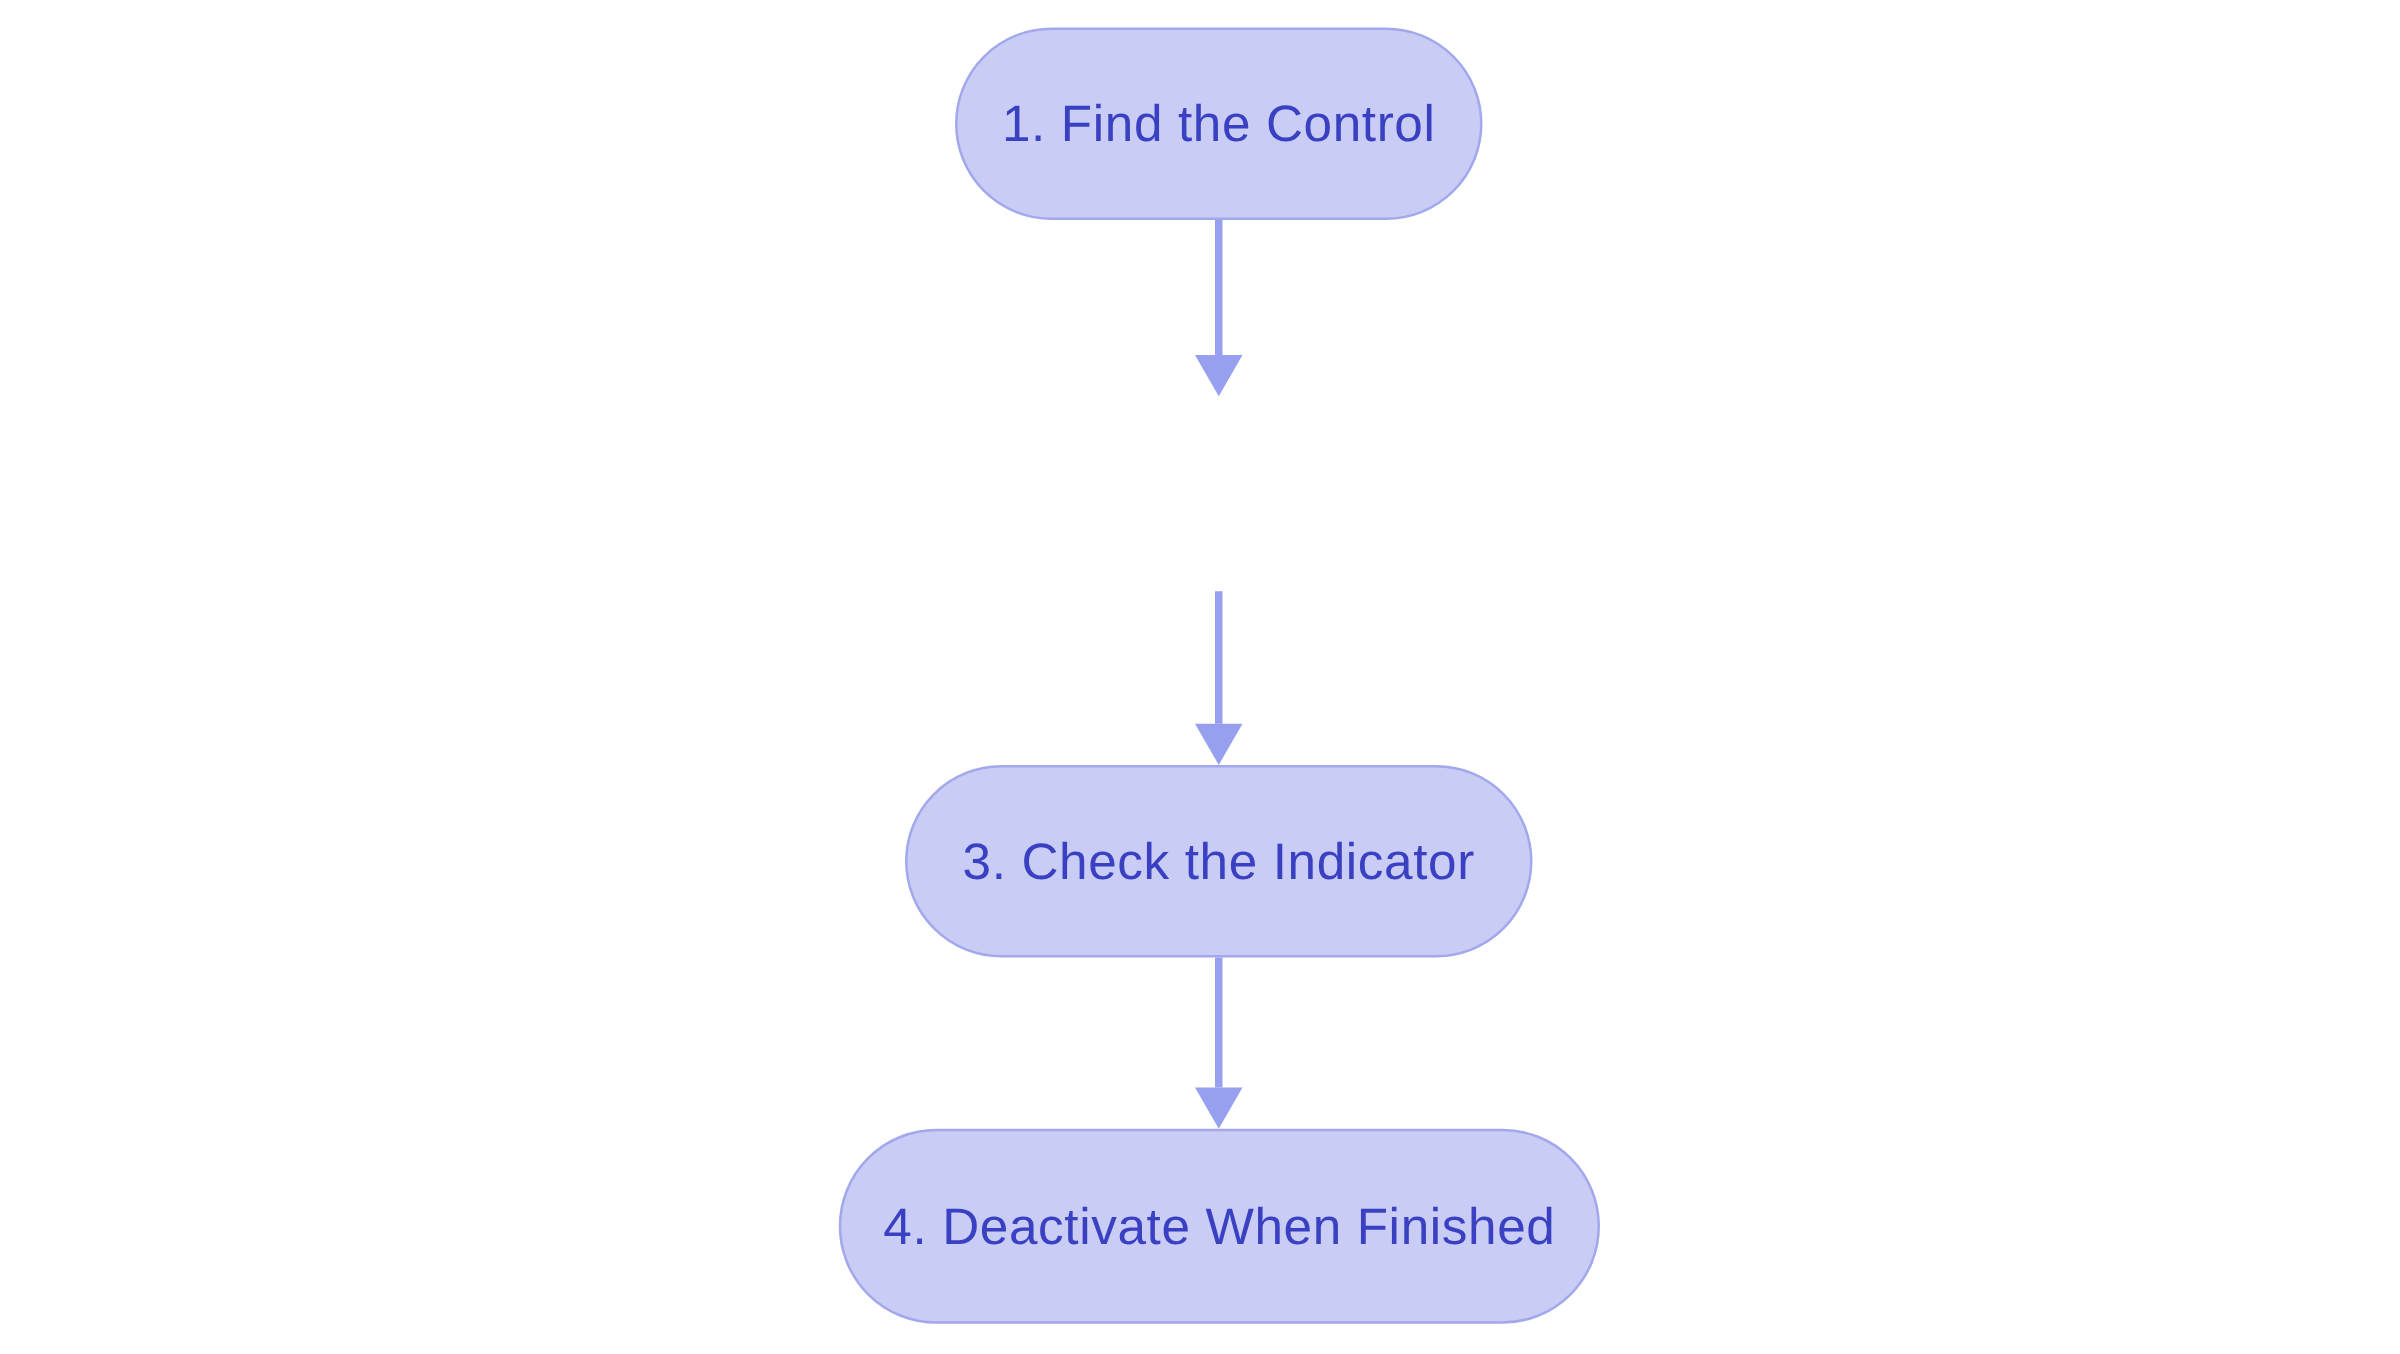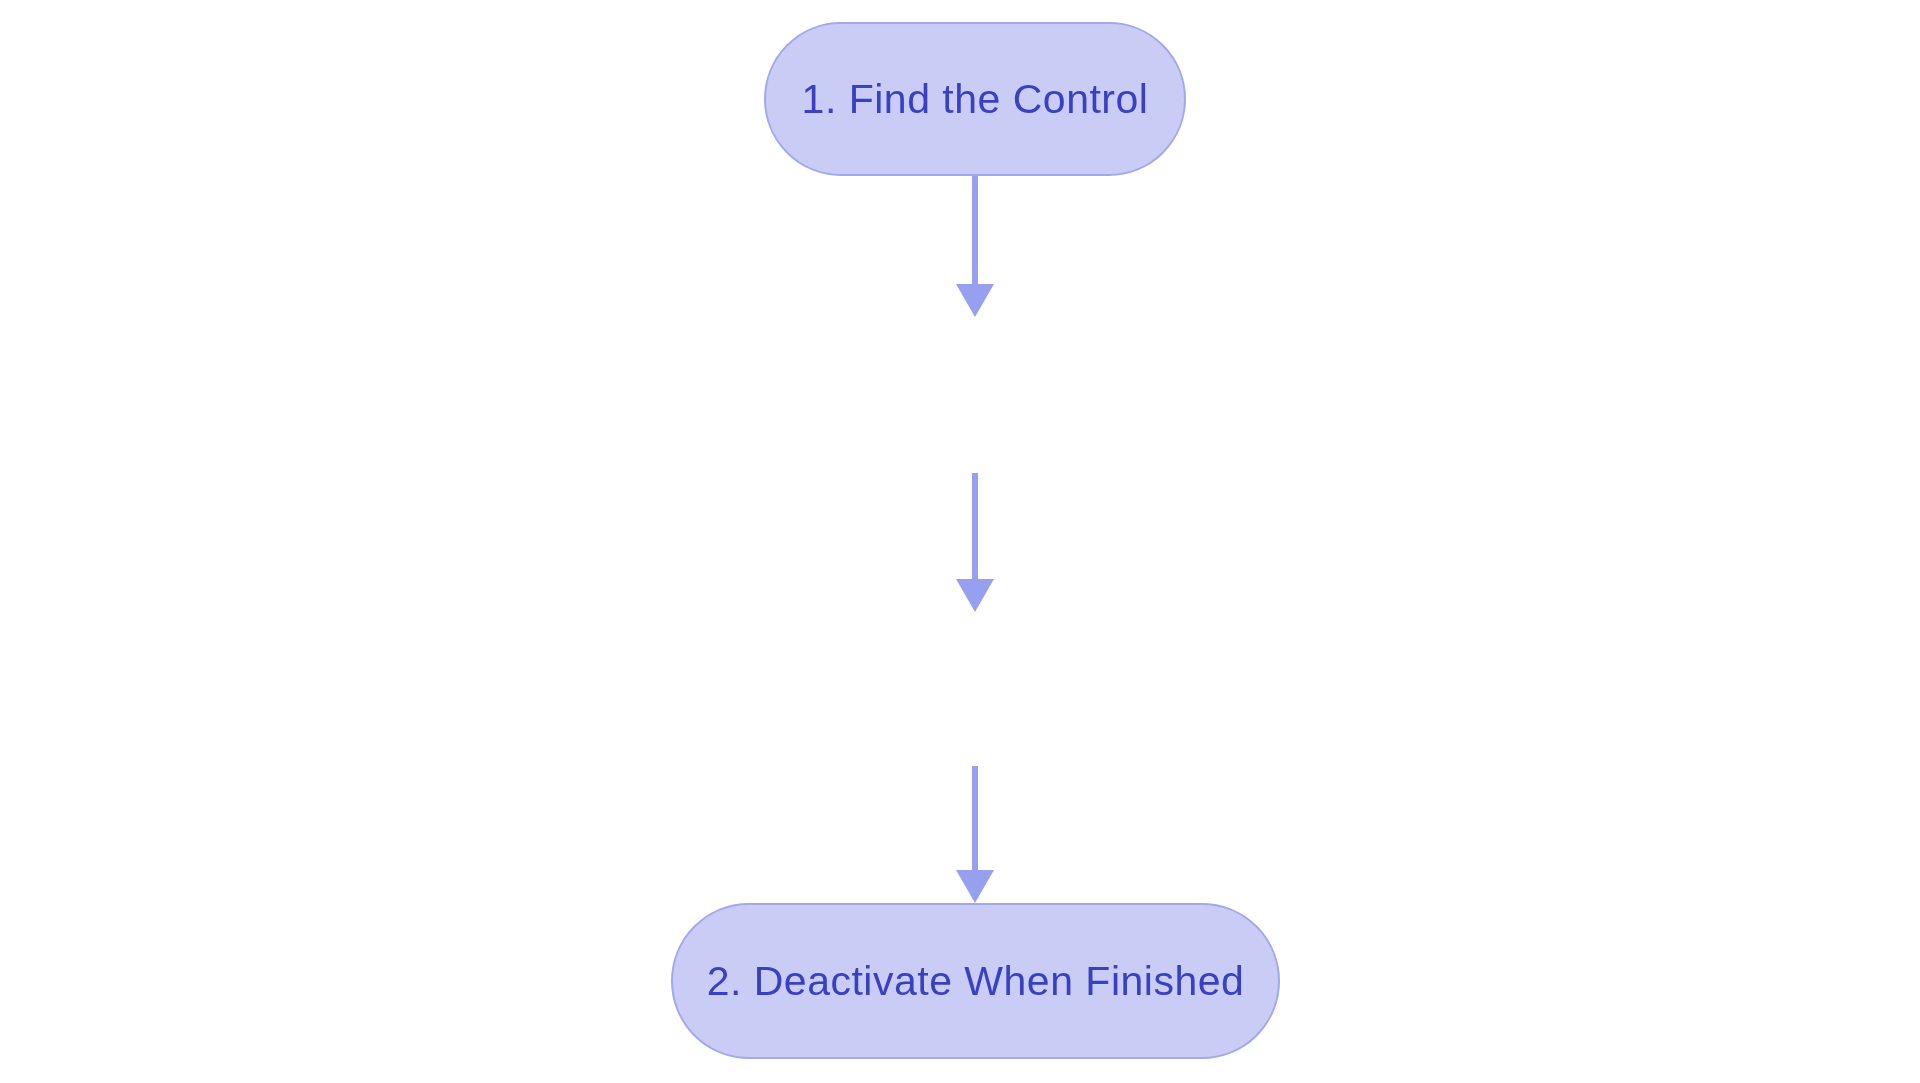--- a/index.html
+++ b/index.html
@@ -76,23 +76,26 @@
     <div class="arrow-line"></div>
     <div class="arrow-head"></div>
   </div>
 
 
   <div class="arrow arrow-2">
     <div class="arrow-line"></div>
     <div class="arrow-head"></div>
   </div>
 
+  <div class="node node-3">
+    <span class="node-label">3. Check the Indicator</span>
+  </div>
 
   <div class="arrow arrow-3">
     <div class="arrow-line"></div>
     <div class="arrow-head"></div>
   </div>
 
   <div class="node node-4">
-    <span class="node-label">2. Deactivate When Finished</span>
+    <span class="node-label">4. Deactivate When Finished</span>
   </div>
 
 </div>
 
 </body></html>

